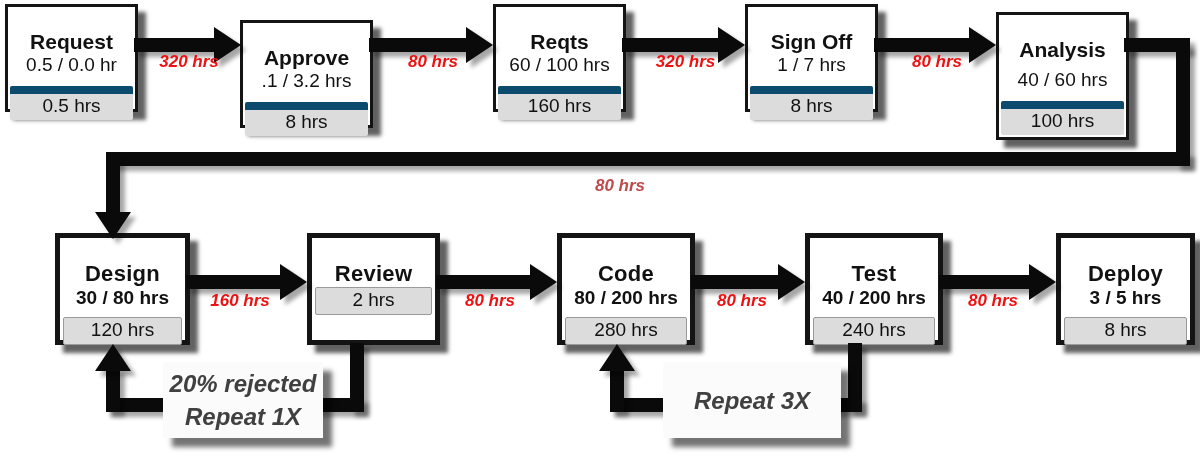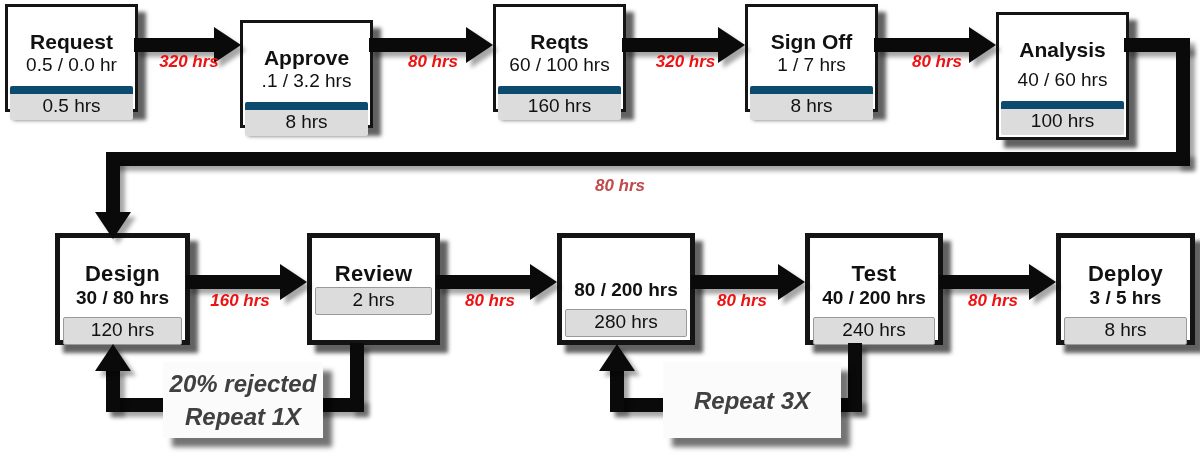--- a/index.html
+++ b/index.html
@@ -77,20 +77,21 @@
   <div class="box thick" style="left:55px;top:233px;width:135px;height:112px">
     <div class="title">Design</div>
     <div class="sub">30 / 80 hrs</div>
     <div class="bar">120 hrs</div>
   </div>
   <div class="box thick" style="left:307px;top:233px;width:133px;height:112px">
     <div class="title">Review</div>
     <div class="bar">2 hrs</div>
   </div>
   <div class="box thick" style="left:557px;top:233px;width:138px;height:112px">
+    <div class="title">Code</div>
     <div class="sub">80 / 200 hrs</div>
     <div class="bar">280 hrs</div>
   </div>
   <div class="box thick" style="left:805px;top:233px;width:138px;height:112px">
     <div class="title">Test</div>
     <div class="sub">40 / 200 hrs</div>
     <div class="bar">240 hrs</div>
   </div>
   <div class="box thick" style="left:1056px;top:233px;width:139px;height:112px">
     <div class="title">Deploy</div>

